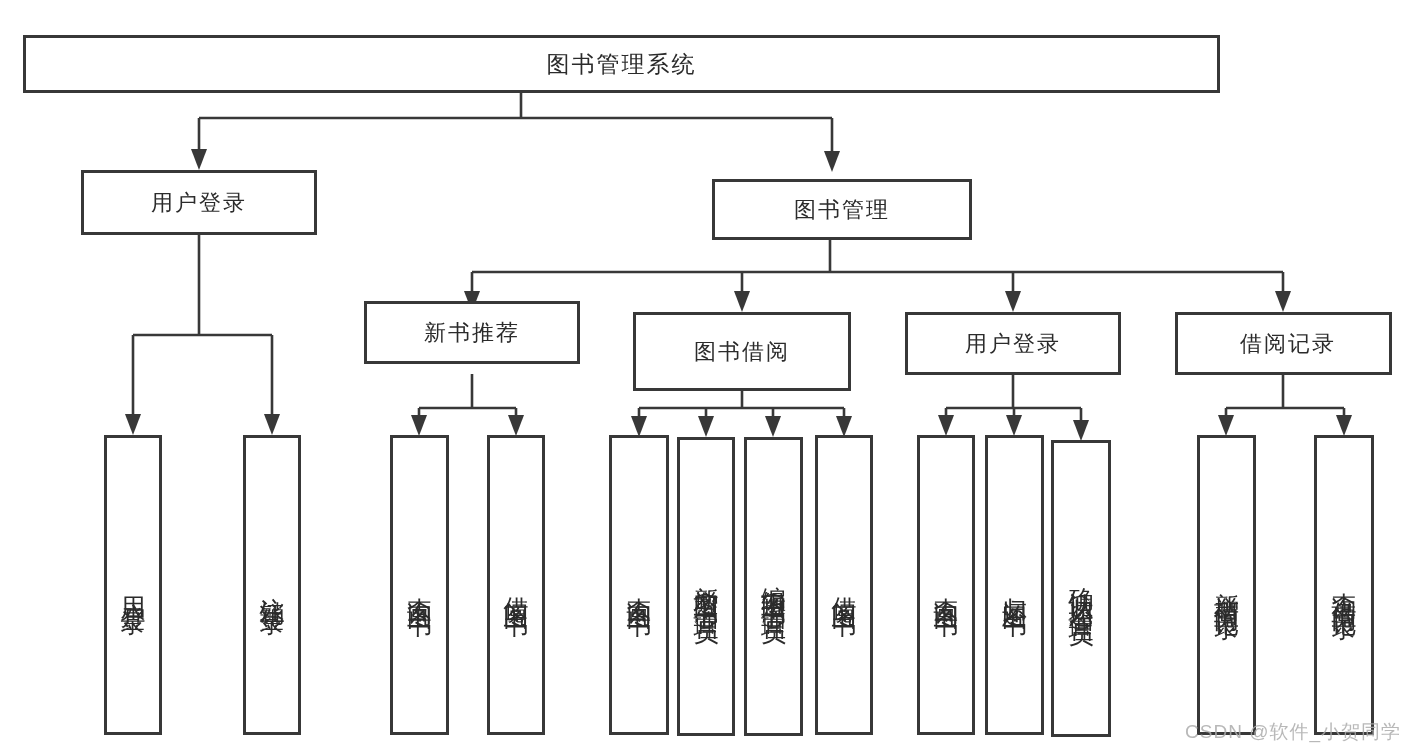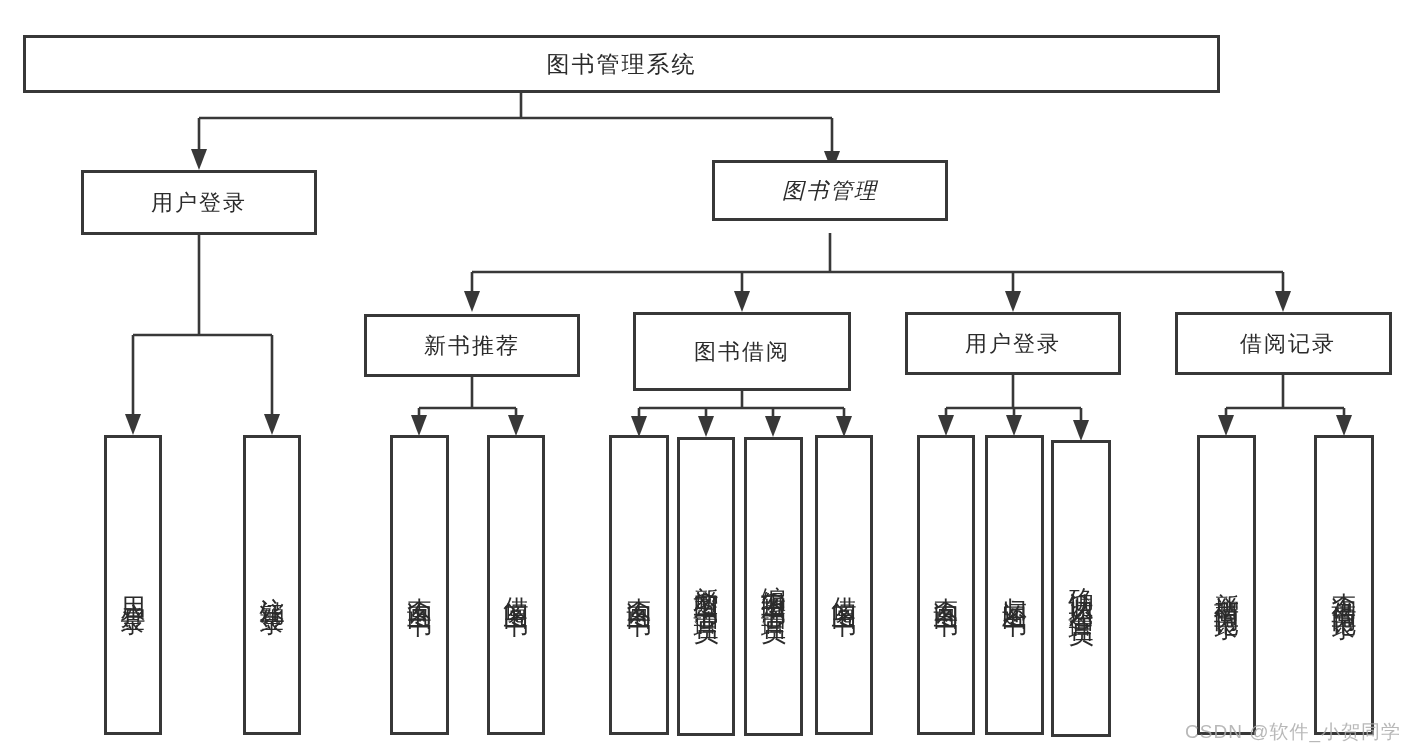--- a/index.html
+++ b/index.html
@@ -99,23 +99,23 @@
       <path d="M1006 415 L1022 415 L1014 436 Z"></path>
       <path d="M1073 420 L1089 420 L1081 441 Z"></path>
       <path d="M1218 415 L1234 415 L1226 436 Z"></path>
       <path d="M1336 415 L1352 415 L1344 436 Z"></path>
     </g>
   </svg>
 
   <div class="node h title" style="left:23px; top:3px; width:1197px; height:58px;margin-top:32px;">图书管理系统</div>
 
   <div class="node h" style="left:81px; top:170px; width:236px; height:65px;">用户登录</div>
-  <div class="node h" style="left:712px; top:160px; width:236px; height:61px;font-style:italic;">图书管理</div>
+  <div class="node h" style="left:712px; top:179px; width:260px; height:61px;">图书管理</div>
 
-  <div class="node h" style="left:364px; top:314px; width:216px; height:63px;">新书推荐</div>
+  <div class="node h" style="left:364px; top:301px; width:216px; height:63px;">新书推荐</div>
   <div class="node h" style="left:633px; top:312px; width:218px; height:79px;">图书借阅</div>
   <div class="node h" style="left:905px; top:312px; width:216px; height:63px;">用户登录</div>
   <div class="node h" style="left:1175px; top:312px; width:217px; height:63px;padding-left:9px;">借阅记录</div>
 
   <div class="node v" style="left:104px; top:435px; width:58px; height:300px;">用户登录</div>
   <div class="node v" style="left:243px; top:435px; width:58px; height:300px;">注销登录</div>
 
   <div class="node v" style="left:390px; top:435px; width:59px; height:300px;">查询图书</div>
   <div class="node v" style="left:487px; top:435px; width:58px; height:300px;">借阅图书</div>
 

